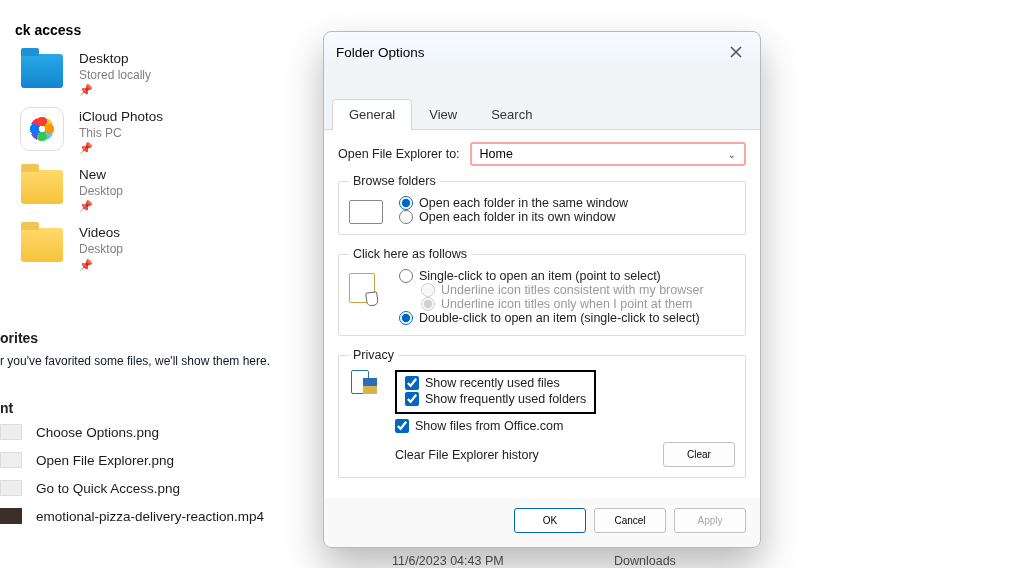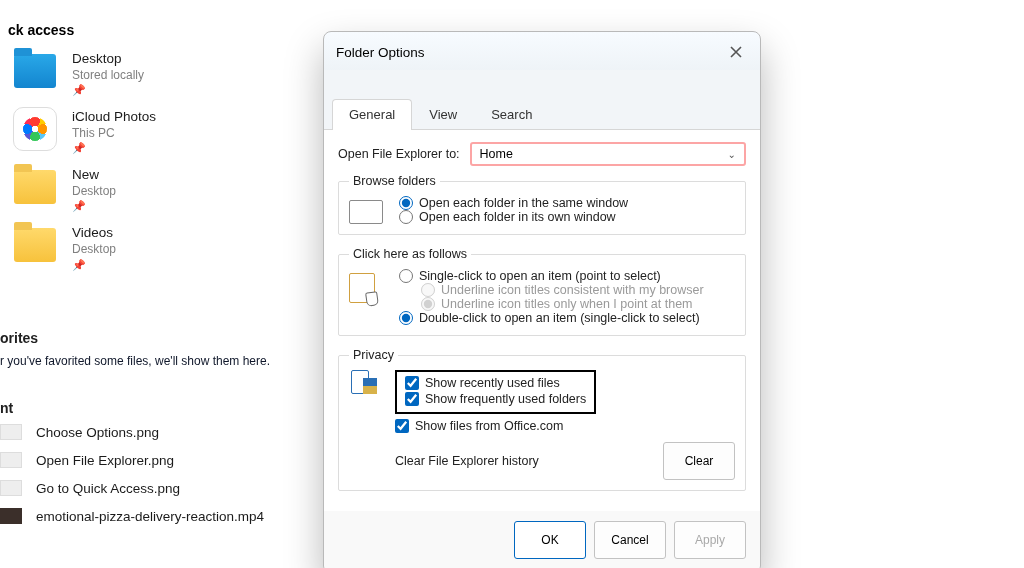--- a/index.html
+++ b/index.html
@@ -1,21 +1,21 @@
 <!DOCTYPE html>
 <html><head>
 <meta charset="utf-8">
 <style>
   * { box-sizing: border-box; font-family: "Segoe UI", Arial, sans-serif; -webkit-font-smoothing: antialiased; }
   body { margin:0; width:1024px; height:568px; background:#fff; overflow:hidden; position:relative; color:#000; font-size:13px; }
 
   
   .explorer { position:absolute; inset:0; padding:0; }
   .section-hdr { font-size:14px; font-weight:600; color:#202020; margin:0 0 8px 0; }
-  .qa-block { position:absolute; left:8px; top:22px; width:300px; }
+  .qa-block { position:absolute; left:15px; top:22px; width:300px; }
   .qa-title { font-size:14px; font-weight:600; margin-bottom:10px; }
   .qa-list   { display:flex; flex-direction:column; gap:10px; }
   .qa-item   { display:flex; align-items:flex-start; gap:14px; padding:0 4px; }
   .qa-item .ico { width:46px; height:46px; display:flex; align-items:center; justify-content:center; }
   .qa-item .txt { display:flex; flex-direction:column; line-height:1.3; padding-top:2px;}
   .qa-item .name { color:#1b1b1b; font-size:13.5px; }
   .qa-item .sub  { color:#808080; font-size:12px; }
   .pin { color:#808080; font-size:11px; line-height:1; margin-top:2px;}
 
   .fav-block { position:absolute; left:0; top:330px; width:320px; }
@@ -78,21 +78,21 @@
   .clickico{width:26px;height:30px;border:1.5px solid #d0a040;border-radius:2px;background:#fff;position:relative;}
   .clickico:after{content:"";position:absolute;right:-4px;bottom:-4px;width:10px;height:12px;border:1.2px solid #666;border-radius:2px 2px 5px 5px;background:#fff;transform:rotate(-8deg);}
 
   .priv-top { display:flex; gap:12px; align-items:flex-start;}
   .privico { width:34px; height:30px; flex:none; position:relative;}
   .privico .sheet{position:absolute;left:2px;top:0;width:18px;height:24px;border:1.4px solid #2a6fb5;border-radius:2px;background:#fff;}
   .privico .flag{position:absolute;left:14px;top:8px;width:14px;height:16px;background:linear-gradient(#2a6fb5 50%,#d8b24a 50%);}
   .hl-box { border:2.5px solid #000; padding:3px 8px 5px; display:inline-block;}
   .chk { display:flex; align-items:center; gap:6px; font-size:12.5px; color:#222; padding:1px 0;}
   .clear-row{ display:flex; align-items:center; justify-content:space-between; margin-top:8px; padding-left:46px;}
-  .btn { min-width:72px; height:38px; border:1px solid #c2c2c2; border-radius:3px; background:#fdfdfd; font-size:12px; padding:0 14px; display:inline-flex;align-items:center;justify-content:center;}
+  .btn { min-width:72px; height:25px; border:1px solid #c2c2c2; border-radius:3px; background:#fdfdfd; font-size:10px; padding:0 14px; display:inline-flex;align-items:center;justify-content:center;}
 
   .dlg-ftr1 { display:flex; justify-content:flex-end; padding:6px 14px;}
   .dlg-ftr2 { display:flex; justify-content:flex-end; gap:8px; padding:10px 14px 14px; }
   .btn.primary{ border-color:#0067c0; background:#fff;}
   .btn.disabled{ color:#a9a9a9; }
 </style>
 </head>
 <body>
 
 <div class="explorer">

